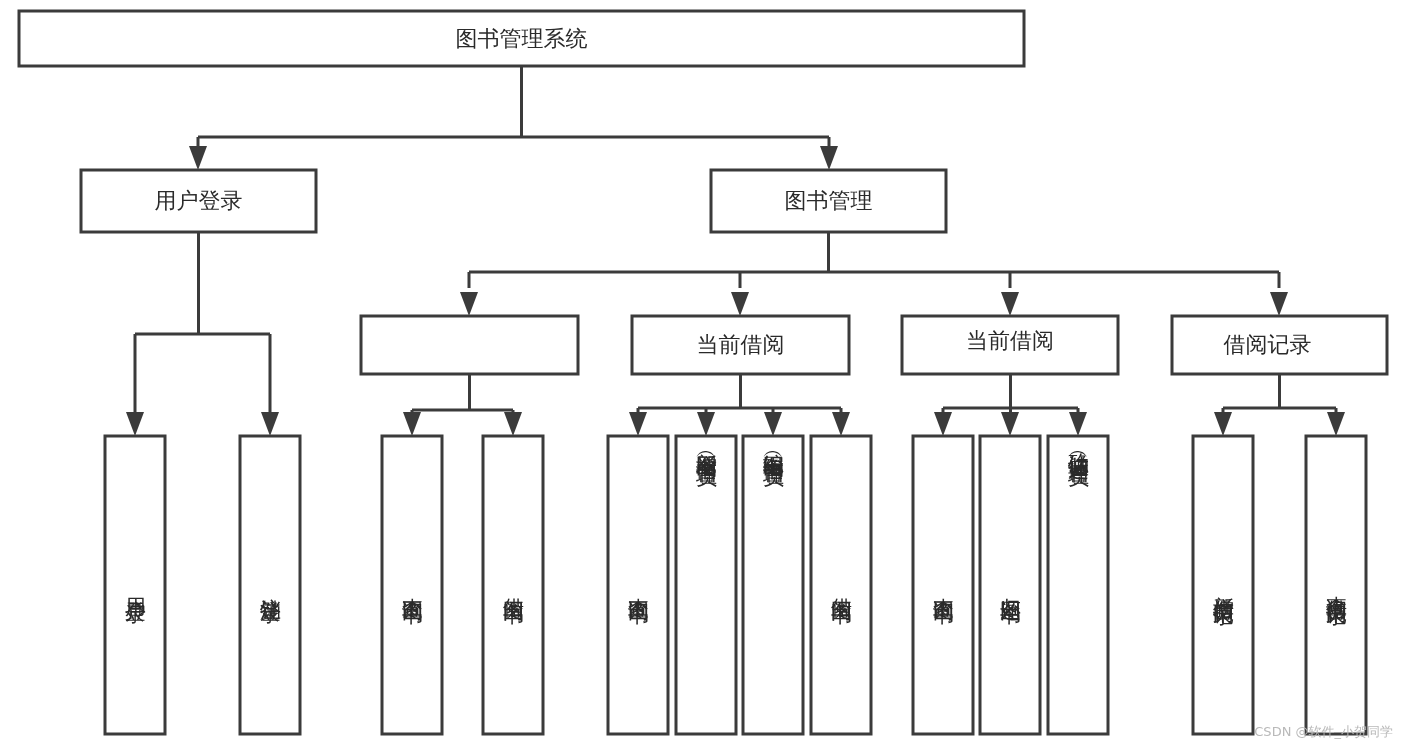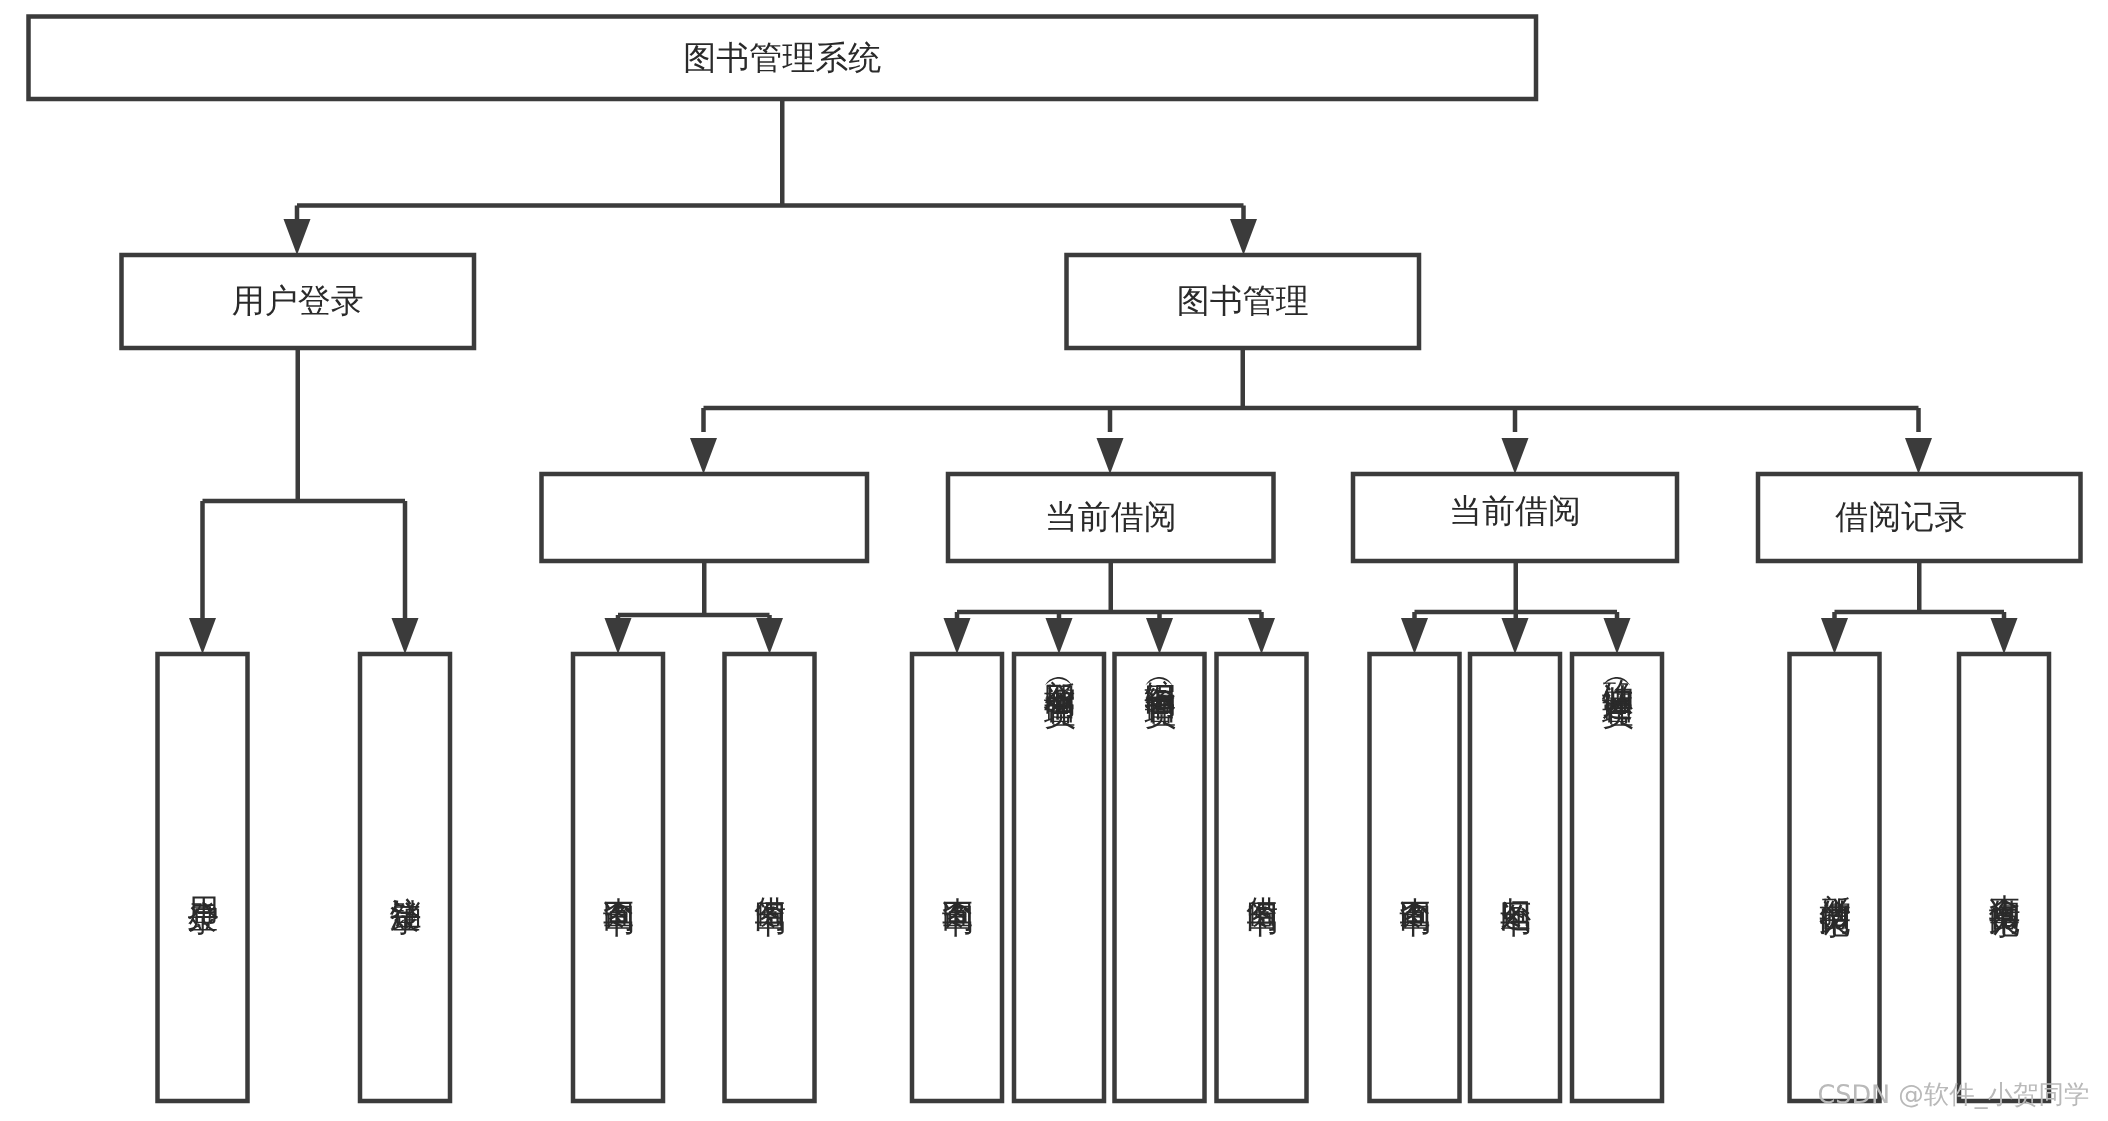--- a/index.html
+++ b/index.html
@@ -72,21 +72,21 @@
     font-family: "DejaVu Sans", "Liberation Sans", sans-serif;
     font-size: 22px;
     color: #2a2a2a;
     white-space: nowrap;
   }
   #watermark {
     position: absolute;
     right: 12px;
     bottom: 6px;
     font-family: "DejaVu Sans", "Liberation Sans", sans-serif;
-    font-size: 17px;
+    font-size: 13px;
     color: #b9b9b9;
     white-space: nowrap;
     user-select: none;
   }
 </style>
 </head>
 <body>
 
 <div id="diagram-root">
 

